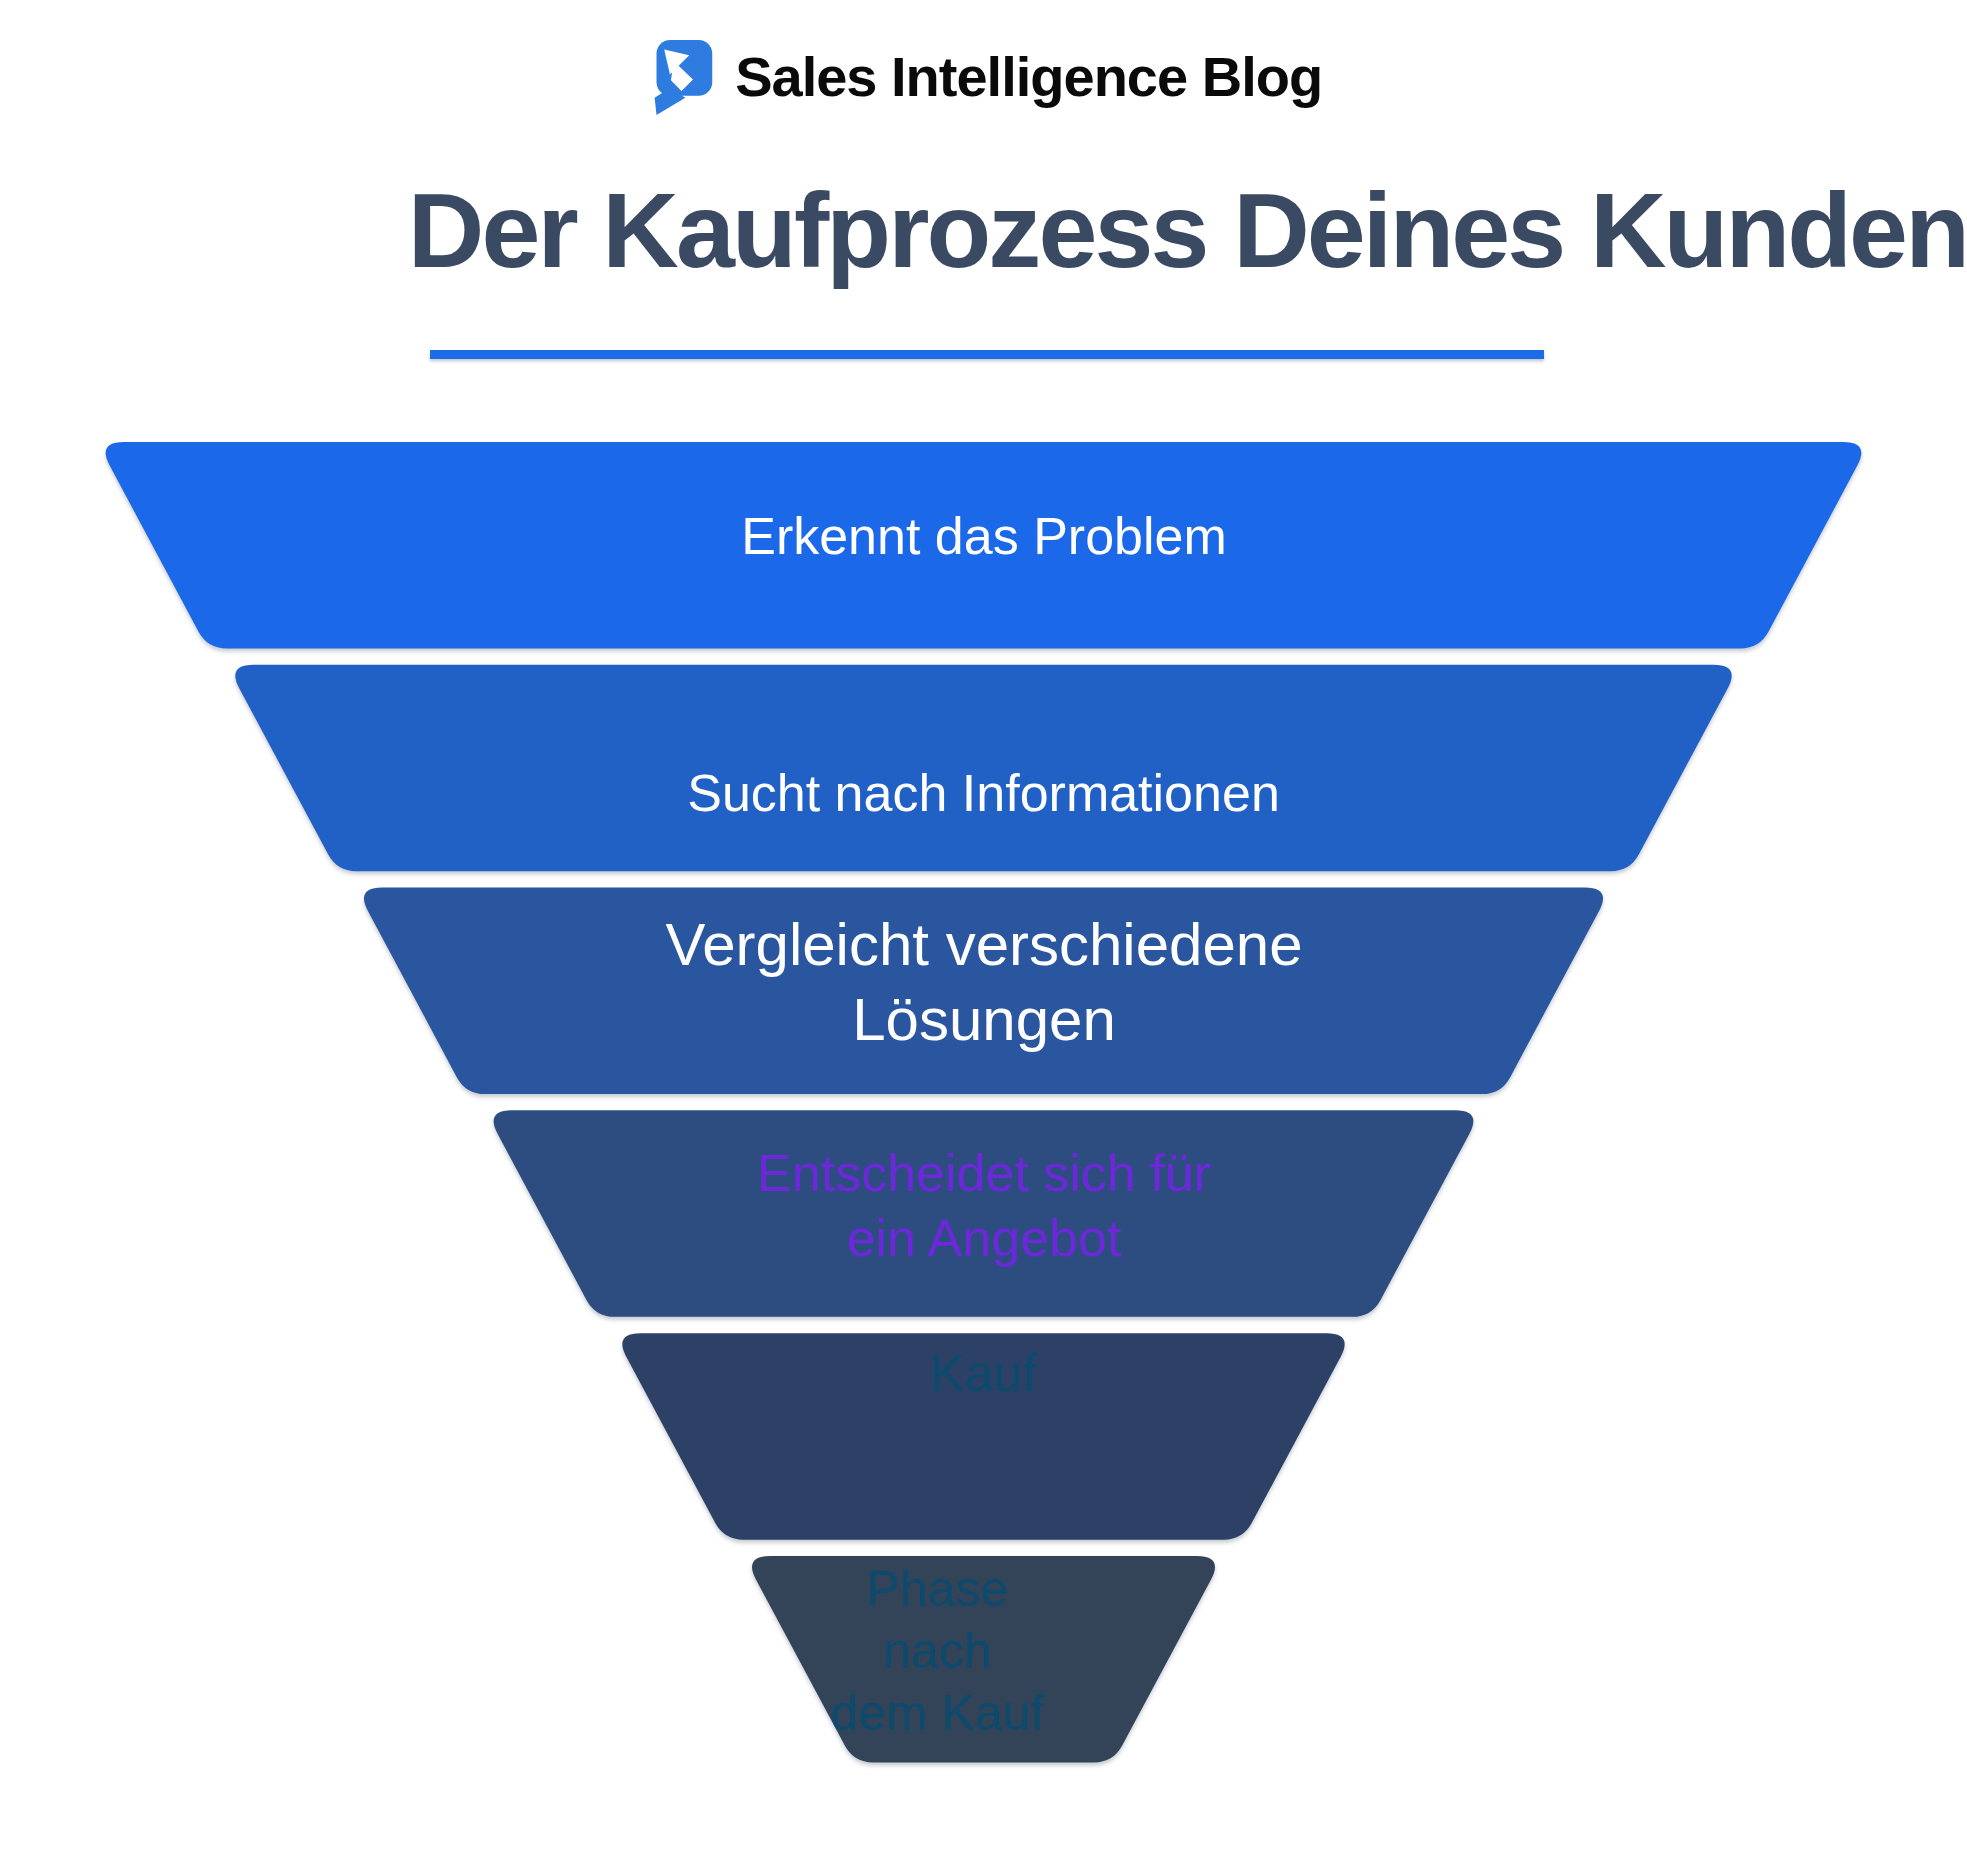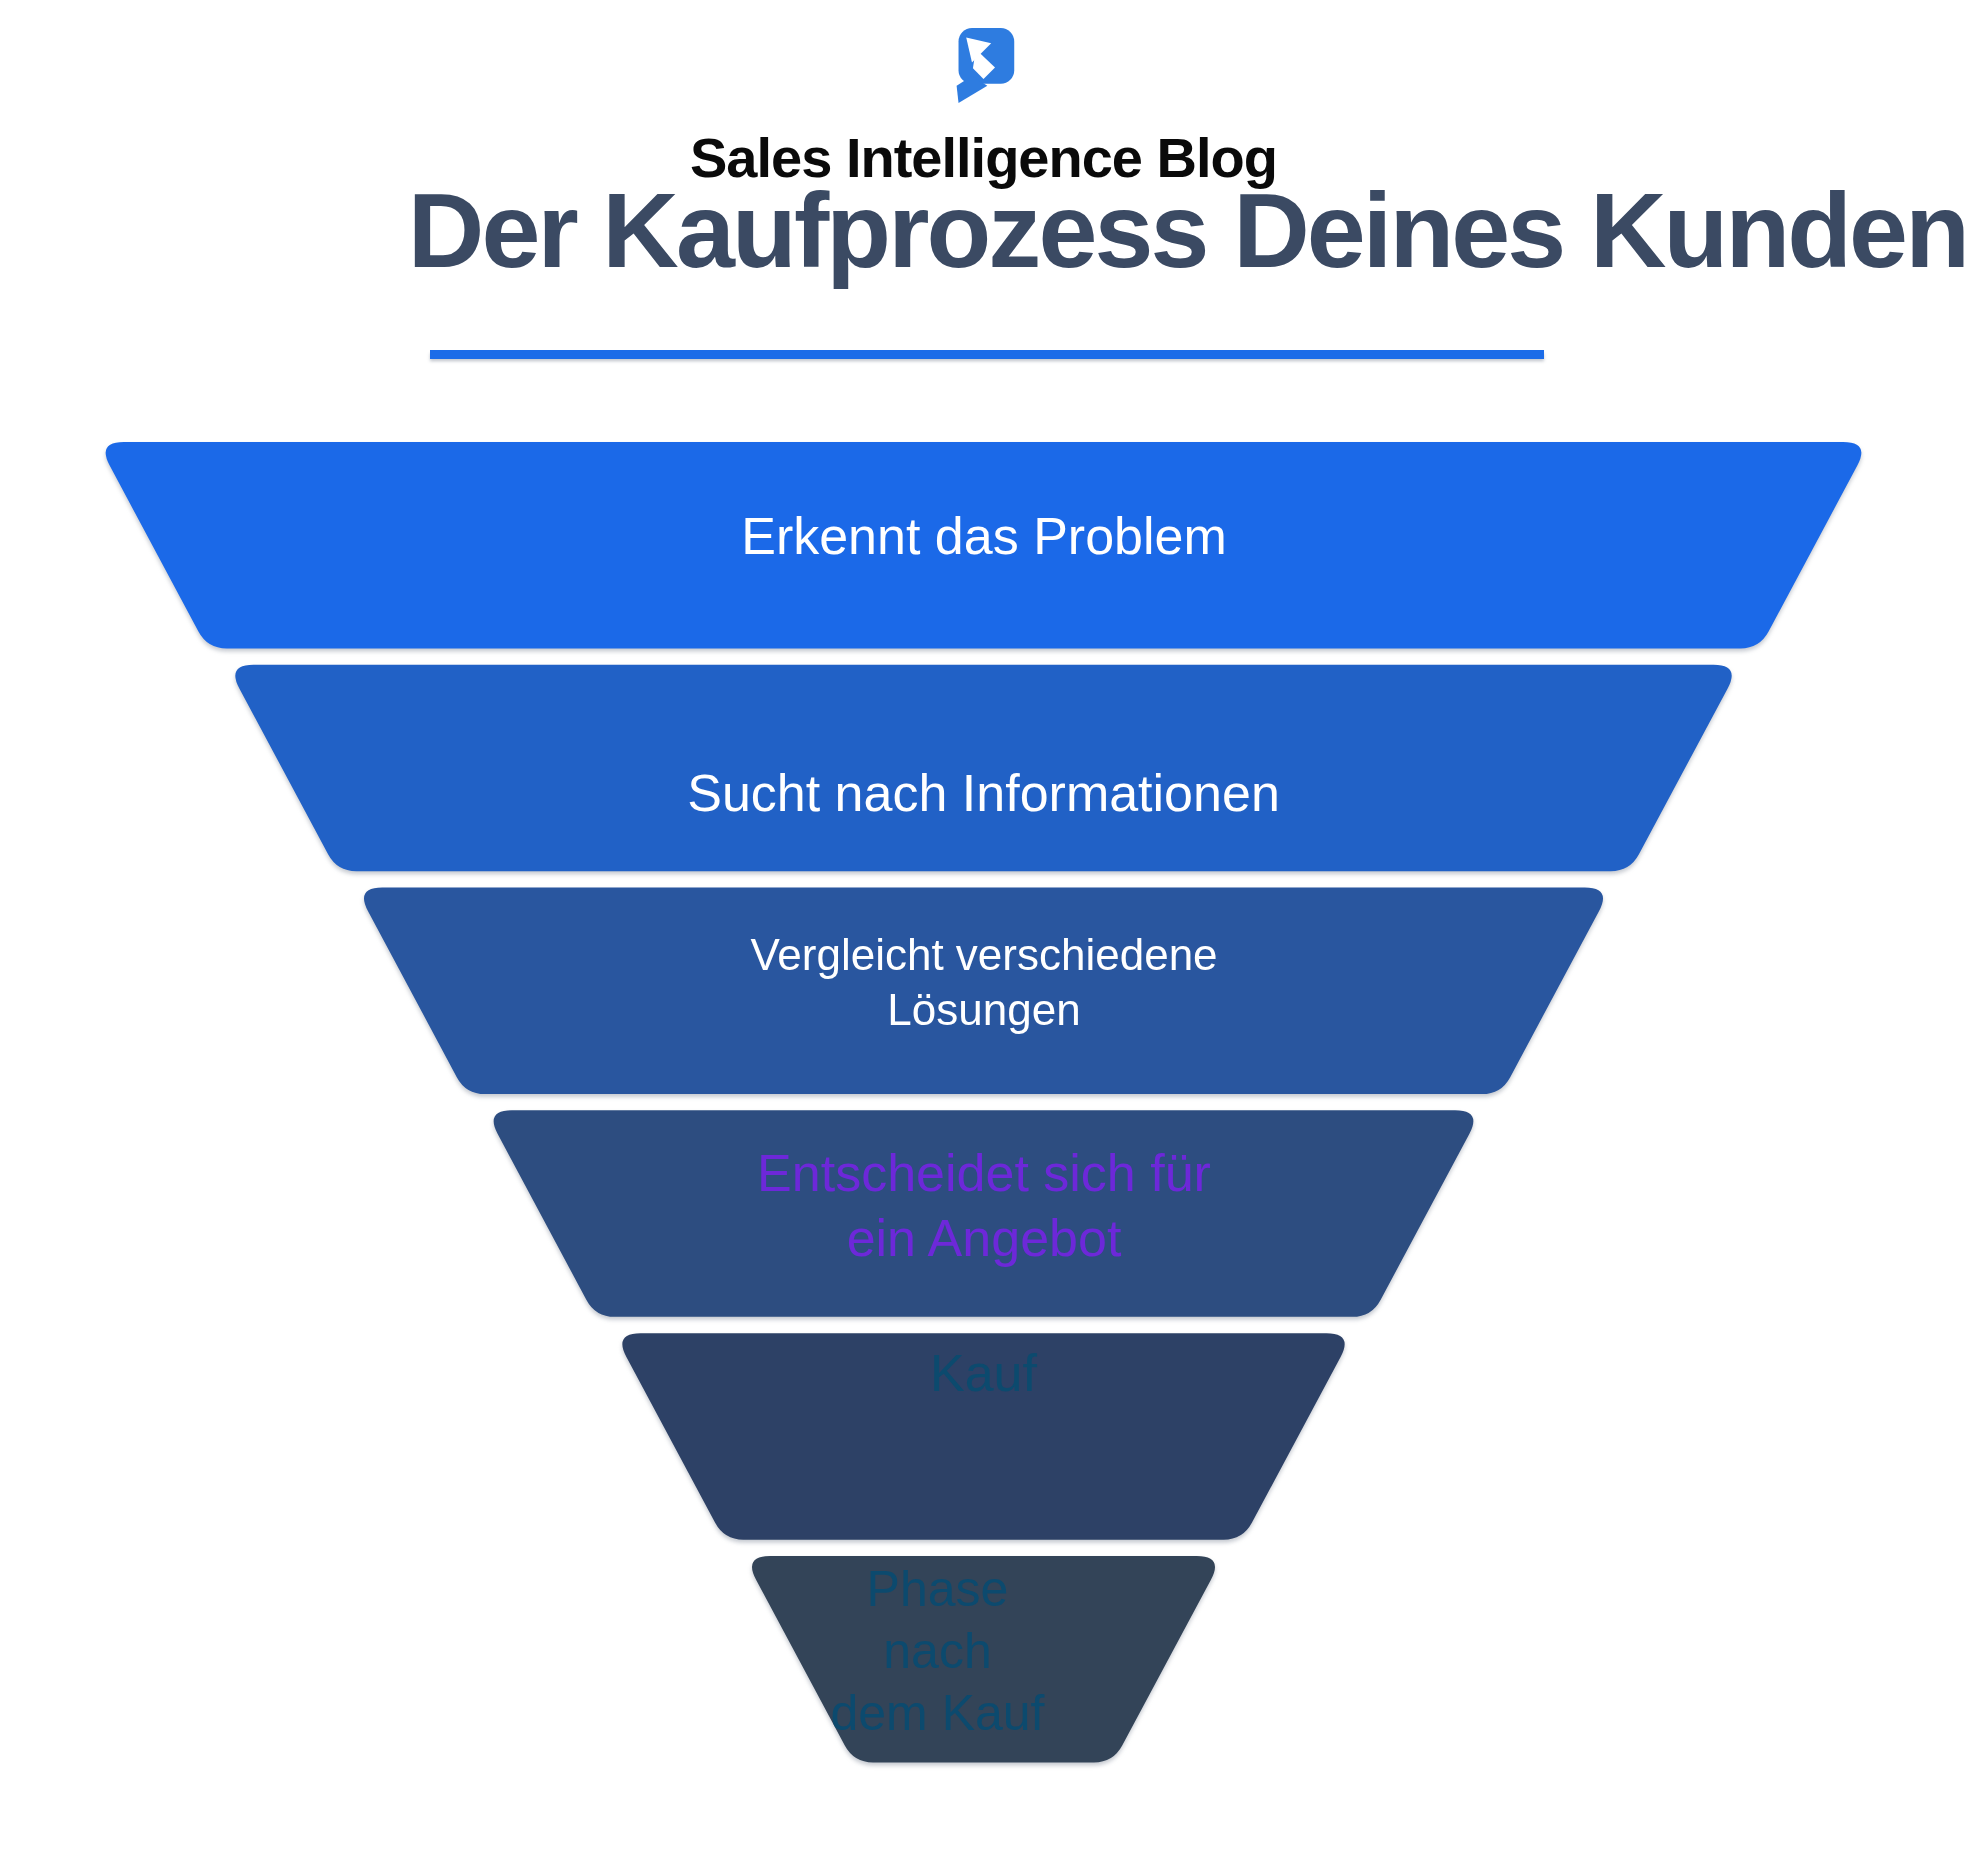--- a/index.html
+++ b/index.html
@@ -1,21 +1,21 @@
 <!DOCTYPE html>
 <html><head>
 <meta charset="utf-8">
 <style>
   html,body{margin:0;padding:0;background:#ffffff;overflow:hidden;}
   body{width:1967px;height:1874px;font-family:"Liberation Sans",sans-serif;}
   .canvas{position:relative;width:1967px;height:1874px;background:#ffffff;}
 
   .logo-row{
-    position:absolute;top:62px;left:0;width:100%;height:88px;
-    display:flex;align-items:center;justify-content:center;gap:17.3px;flex-direction:column;
+    position:absolute;top:32px;left:0;width:100%;height:88px;
+    display:flex;align-items:center;justify-content:center;gap:17.3px;
   }
   .logo-icon{width:73px;height:85px;flex:0 0 auto;}
   .logo-text{
     font-size:56px;font-weight:800;color:#0a0a0a;letter-spacing:-1px;
     white-space:nowrap;
   }
 
   .page-title{
     position:absolute;top:176px;left:0;width:100%;
     text-align:right;font-size:106px;line-height:108px;font-weight:800;
@@ -68,21 +68,21 @@
       <path d="M 802.0 1620.0 L 1246.0 1620.0 Q 1274.0 1620.0 1260.8 1644.7 L 1168.4 1817.4 Q 1159.0 1835.0 1139.0 1835.0 L 909.0 1835.0 Q 889.0 1835.0 879.6 1817.4 L 787.2 1644.7 Q 774.0 1620.0 802.0 1620.0 Z" fill="#334458"></path>
     </svg>
 
   <div class="labels" id="labels">
       <div class="stage-label" style="left: 208px; top: 442px; width: 1552px; height: 207px; font-size: 52px; color: rgb(255, 255, 255);">
         <div class="line">Erkennt das Problem</div>
       </div>
       <div class="stage-label" style="left: 337px; top: 699px; width: 1293px; height: 207px; font-size: 52px; color: rgb(255, 255, 255);">
         <div class="line">Sucht nach Informationen</div>
       </div>
-      <div class="stage-label" style="left: 466px; top: 888px; width: 1036px; height: 207px; font-size: 44px; color: rgb(255, 255, 255);">
+      <div class="stage-label" style="left: 466px; top: 888px; width: 1036px; height: 207px; font-size: 60px; color: rgb(255, 255, 255);">
         <div class="line">Vergleicht verschiedene</div>
         <div class="line">Lösungen</div>
       </div>
       <div class="stage-label" style="left: 596px; top: 1111px; width: 776px; height: 207px; font-size: 52px; color: #6d28d9;">
         <div class="line">Entscheidet sich für</div>
         <div class="line">ein Angebot</div>
       </div>
       <div class="stage-label" style="left: 724px; top: 1279px; width: 519px; height: 207px; font-size: 52px; color: #0c4a6e;">
         <div class="line">Kauf</div>
       </div>

